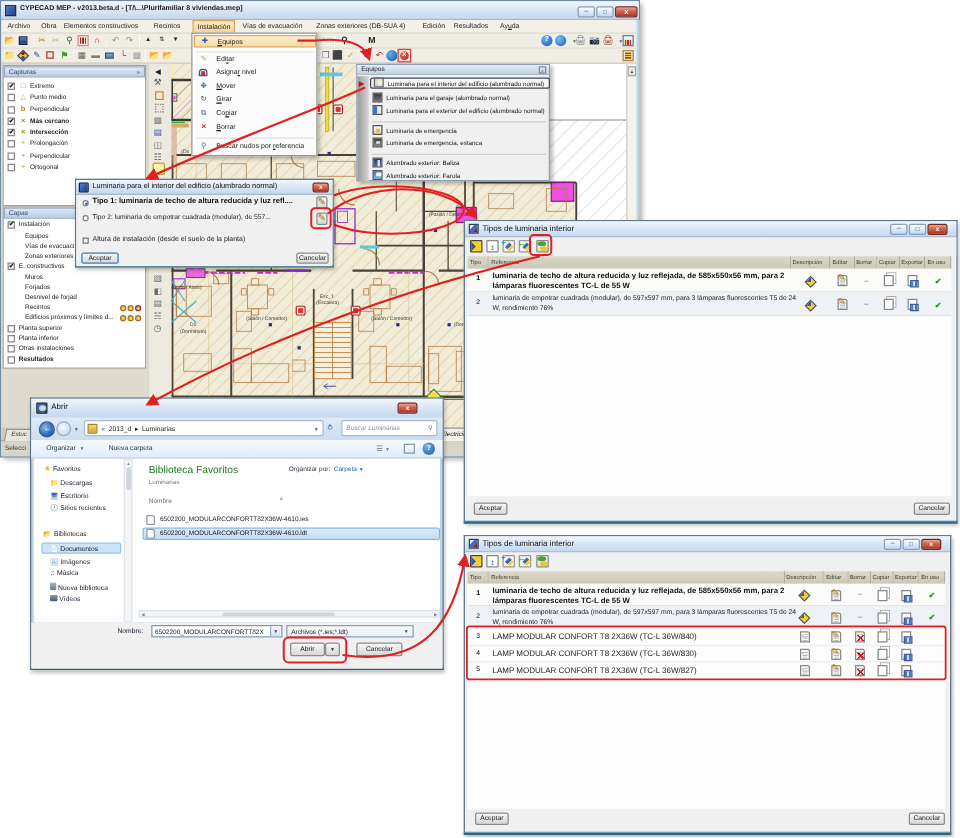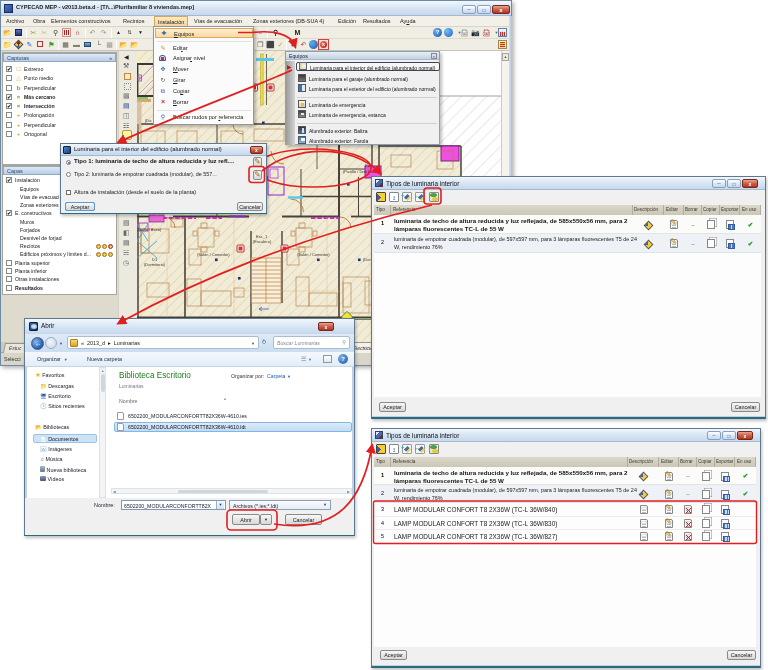--- a/index.html
+++ b/index.html
@@ -746,21 +746,21 @@
     <div class="abs nw" style="left:13px;top:79px;font-size:5.4px;color:#223;"><span style="color:#70a0c8;">🖼</span> Imágenes</div>
     <div class="abs nw" style="left:13px;top:89px;font-size:5.4px;color:#223;"><span style="color:#4878b8;">♫</span> Música</div>
     <div class="abs nw" style="left:13px;top:99px;font-size:5.4px;color:#223;"><span style="display:inline-block;width:5px;height:6px;background:linear-gradient(#a8b8c8,#687888);border-radius:1px;"></span> Nueva biblioteca</div>
     <div class="abs nw" style="left:13px;top:109px;font-size:5.4px;color:#223;"><span style="display:inline-block;width:6px;height:5px;background:linear-gradient(#8898b0,#485878);border-radius:1px;"></span> Vídeos</div>
 
     <div class="abs" style="left:72px;top:0px;width:7px;height:131px;background:#f2f4f6;border:1px solid #dde2e8;">
       <span style="position:absolute;left:1px;top:1px;font-size:3.5px;color:#789;">▲</span>
       <span style="position:absolute;left:0.5px;top:6px;width:4px;height:18px;background:#cfd6de;border-radius:2px;"></span>
     </div>
 
-    <div class="abs nw" style="left:92px;top:4px;font-size:8.2px;color:#1e7a1e;">Biblioteca Escritorio</div>
+    <div class="abs nw" style="left:92px;top:4px;font-size:8.2px;color:#1e7a1e;">Biblioteca Favoritos</div>
     <div class="abs nw" style="left:92px;top:16px;font-size:5px;color:#778;">Luminarias</div>
     <div class="abs nw" style="left:204px;top:6px;font-size:5.2px;color:#334;">Organizar por: &nbsp;<span style="color:#2060b0;">Carpeta</span> <span style="font-size:4px;color:#2060b0;">▼</span></div>
     <div class="abs nw" style="left:92px;top:31px;font-size:5.2px;color:#667;">Nombre</div>
     <div class="abs" style="left:196px;top:29px;font-size:4px;color:#99a;">▲</div>
     <div class="abs" style="left:90px;top:45px;width:7px;height:8px;background:#fdfdfd;border:1px solid #99a;border-radius:0 2px 0 0;"></div>
     <div class="abs nw" style="left:101px;top:46px;font-size:5.2px;color:#223;">6502200_MODULARCONFORTT82X36W-4610.ies</div>
     <div class="abs" style="left:87px;top:55px;width:238px;height:10px;background:linear-gradient(#dcebfa,#c2dcf5);border:1px solid #84b6e4;border-radius:2px;"></div>
     <div class="abs" style="left:90px;top:56px;width:7px;height:8px;background:#fdfdfd;border:1px solid #99a;border-radius:0 2px 0 0;"></div>
     <div class="abs nw" style="left:101px;top:57px;font-size:5.2px;color:#112;">6502200_MODULARCONFORTT82X36W-4610.ldt</div>
 

